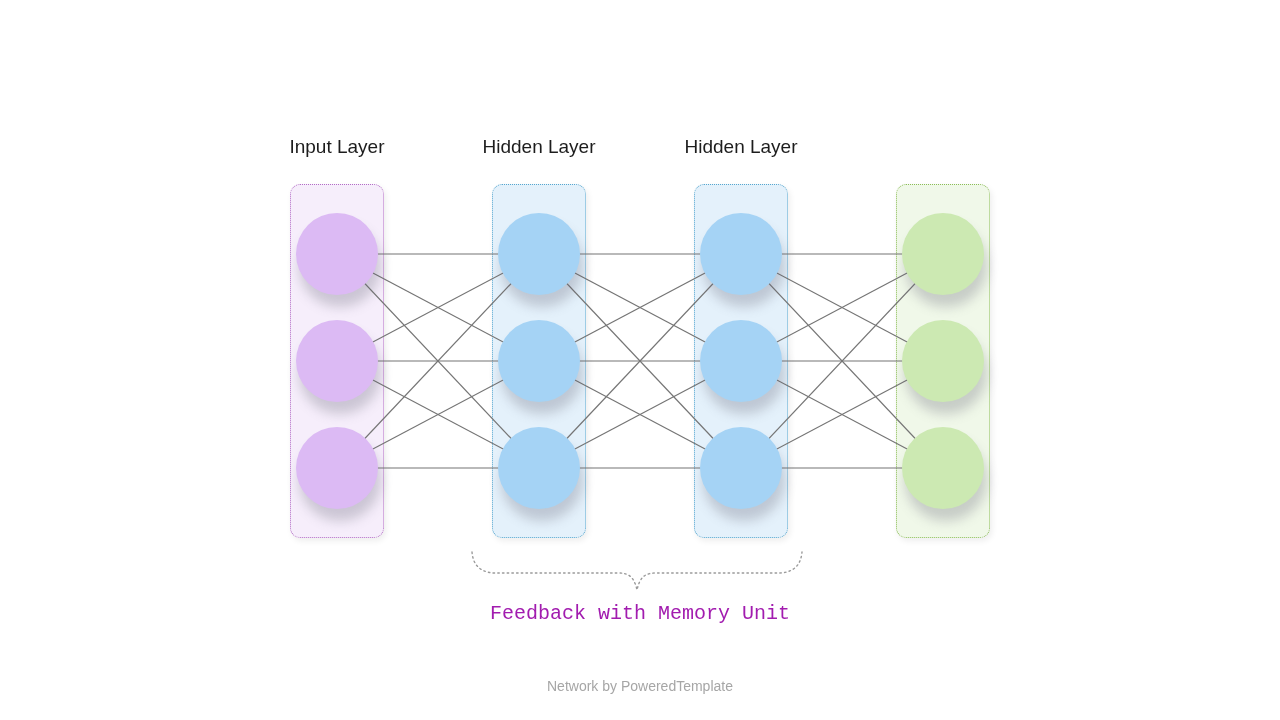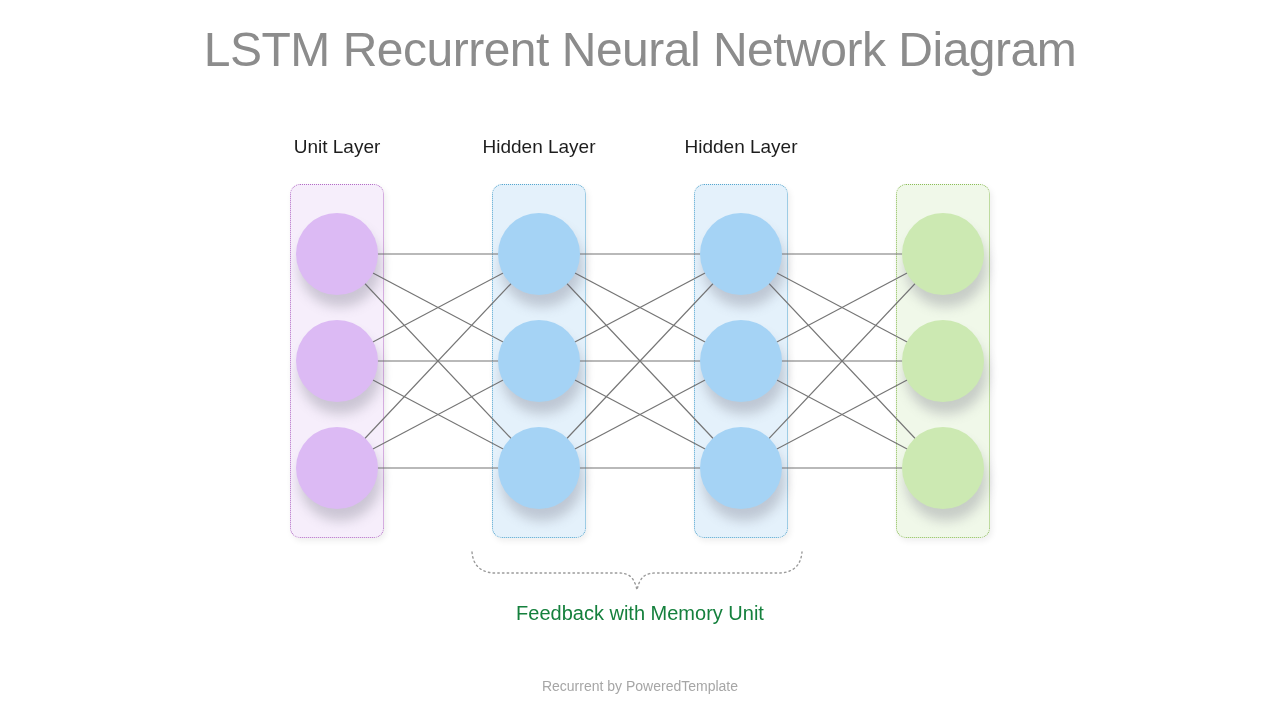--- a/index.html
+++ b/index.html
@@ -90,24 +90,23 @@
     text-align: center;
     font-size: 14px;
     color: #a6a6a6;
   }
 </style>
 </head>
 <body>
 
 <div class="stage" style="background: rgb(255, 255, 255);">
 
-  <h1 class="title" style="color: rgb(140, 140, 140);">LSTM Recurrent Neural Network Diagram</h1>
 
   <div id="diagram">
-      <div class="layer-label" style="left: 337px;">Unit Layer</div>
+      <div class="layer-label" style="left: 337px;">Input Layer</div>
       <div class="layer-box" style="left: 290px; background: rgb(246, 238, 251); border-color: rgb(179, 108, 198);"></div>
       <div class="node" style="left: 296px; top: 213px; background: rgb(220, 186, 244);"></div>
       <div class="node" style="left: 296px; top: 320px; background: rgb(220, 186, 244);"></div>
       <div class="node" style="left: 296px; top: 427px; background: rgb(220, 186, 244);"></div>
       <div class="layer-label" style="left: 539px;">Hidden Layer</div>
       <div class="layer-box" style="left: 492px; background: rgb(228, 241, 251); border-color: rgb(86, 167, 207);"></div>
       <div class="node" style="left: 498px; top: 213px; background: rgb(165, 211, 245);"></div>
       <div class="node" style="left: 498px; top: 320px; background: rgb(165, 211, 245);"></div>
       <div class="node" style="left: 498px; top: 427px; background: rgb(165, 211, 245);"></div>
       <div class="layer-label" style="left: 741px;">Hidden Layer</div>
@@ -147,17 +146,17 @@
         <line x1="741" y1="468" x2="943" y2="254" stroke="#757575" stroke-width="1.2"></line>
         <line x1="741" y1="468" x2="943" y2="361" stroke="#757575" stroke-width="1.2"></line>
         <line x1="741" y1="468" x2="943" y2="468" stroke="#757575" stroke-width="1.2"></line>
       </svg>
     </div>
 
   <svg class="brace" width="360" height="50" viewBox="0 0 360 50">
     <path id="brace-path" d="M12 7 C13 18, 18 27, 34 28 L158 28 C168 28, 174 31, 177 45 C180 31, 186 28, 196 28 L320 28 C336 27, 341 18, 342 7" fill="none" stroke="#9a9a9a" stroke-width="1.4" stroke-dasharray="1.5 3.2" stroke-linecap="round"></path>
   </svg>
 
-  <div class="feedback-label" style="color: #15803d;">Feedback with Memory Unit</div>
+  <div class="feedback-label" style="color: #a21caf; font-family: Liberation Mono, monospace;">Feedback with Memory Unit</div>
 
-  <div class="footer" style="color: rgb(166, 166, 166);">Recurrent by PoweredTemplate</div>
+  <div class="footer" style="color: rgb(166, 166, 166);">Network by PoweredTemplate</div>
 
 </div>
 
 </body></html>

